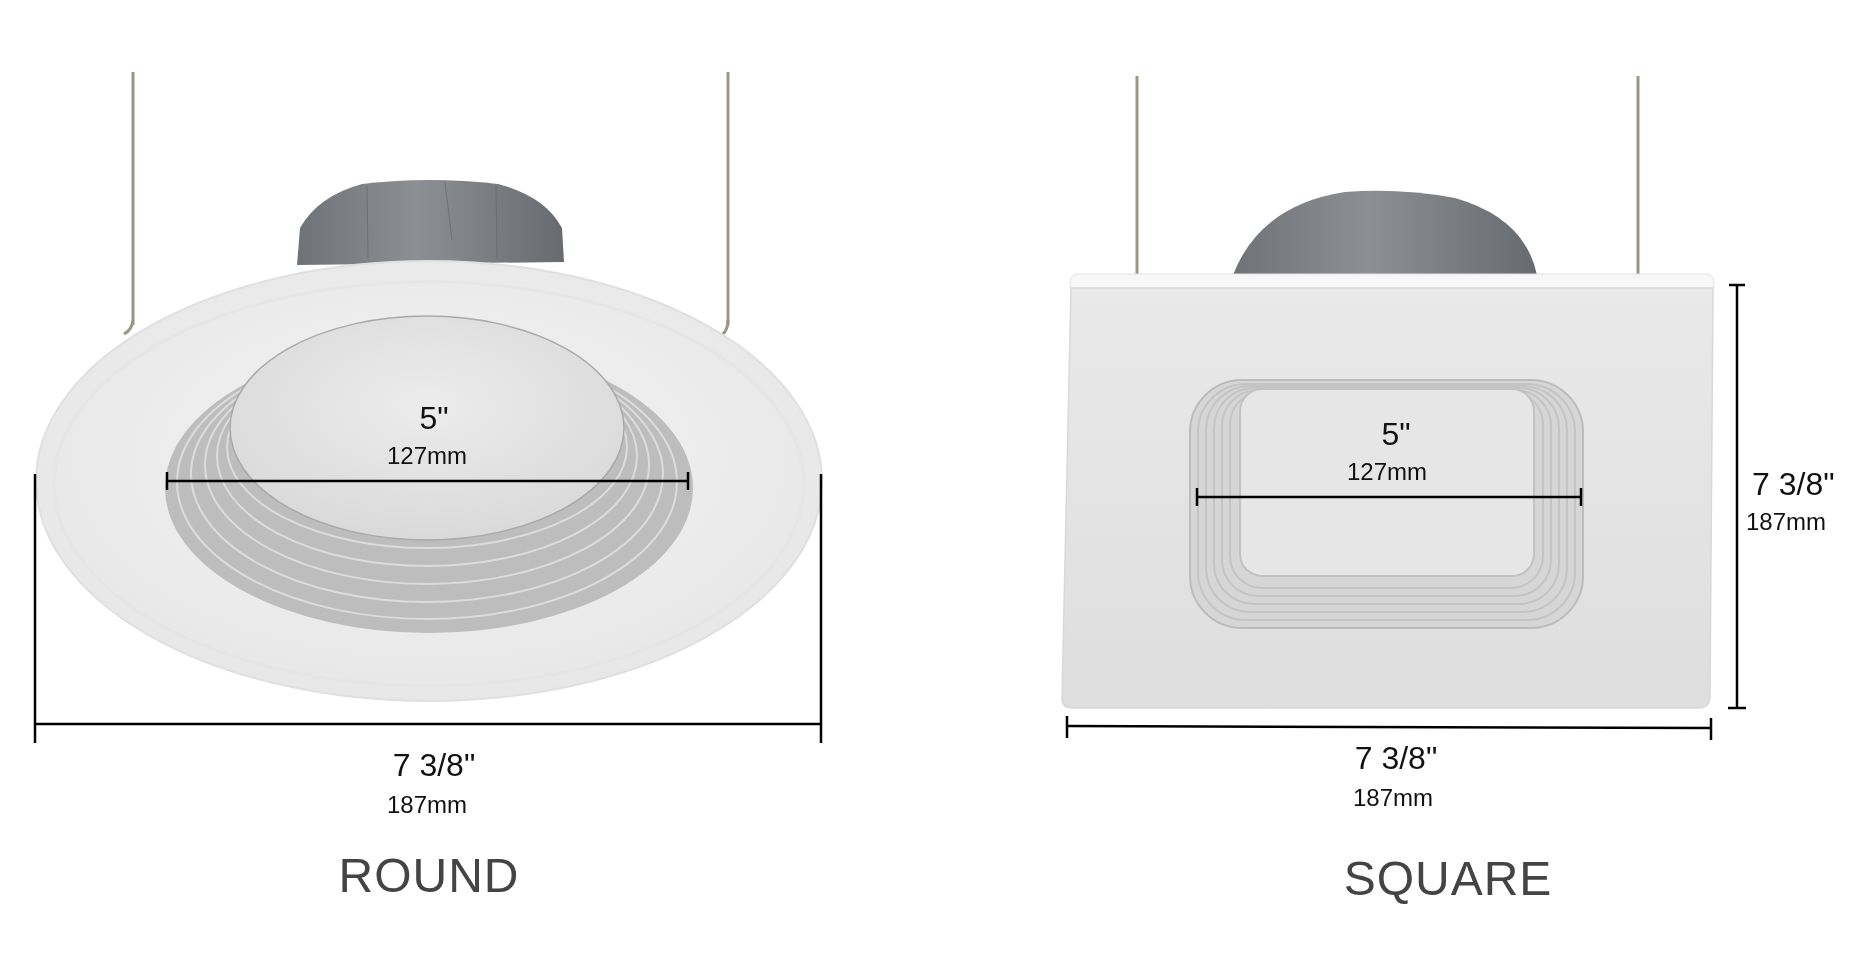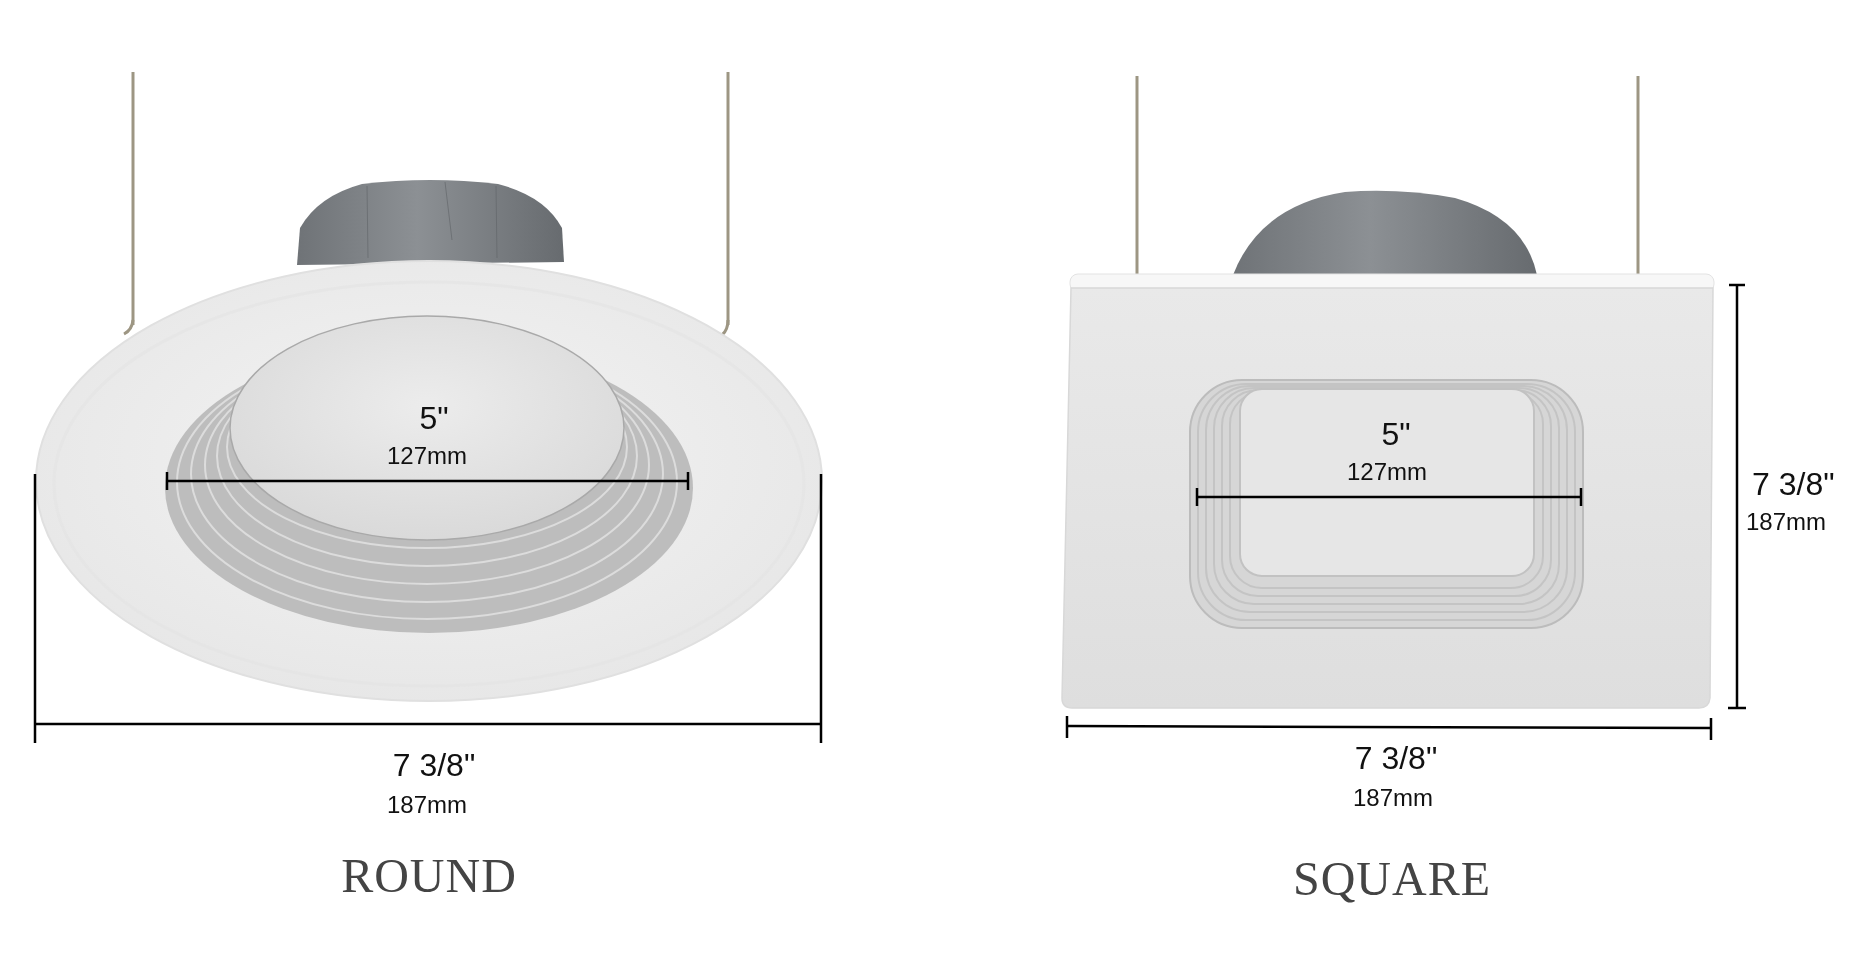--- a/index.html
+++ b/index.html
@@ -3,21 +3,21 @@
 <meta charset="utf-8">
 <style>
   html, body { margin: 0; padding: 0; background: #ffffff; }
   body { width: 1862px; height: 968px; position: relative; overflow: hidden;
          font-family: "Liberation Sans", "DejaVu Sans", sans-serif; color: #111; }
   svg.stage { position: absolute; left: 0; top: 0; }
   .lbl { position: absolute; transform: translateX(-50%); white-space: nowrap; line-height: 1; }
   .lbl.left { transform: none; }
   .inch { font-size: 32px; color: #111; }
   .mm { font-size: 24px; color: #111; }
-  .title { font-size: 48px; color: #444444; letter-spacing: 1px; font-family: Liberation Serif, serif; }
+  .title { font-size: 48px; color: #444444; letter-spacing: 1px; }
 </style>
 </head>
 <body>
 
 <svg class="stage" width="1862" height="968" viewBox="0 0 1862 968" xmlns="http://www.w3.org/2000/svg">
   <defs>
     <linearGradient id="housingG" x1="0" x2="1" y1="0" y2="0">
       <stop offset="0" stop-color="#6f7377"></stop>
       <stop offset="0.45" stop-color="#8c9094"></stop>
       <stop offset="1" stop-color="#676b6f"></stop>
@@ -125,13 +125,13 @@
 <div class="lbl inch" style="left:434px; top:749px;">7 3/8"</div>
 <div class="lbl mm" style="left:427px; top:793px;">187mm</div>
 <div class="lbl title" style="left:429px; top:852px;">ROUND</div>
 
 <div class="lbl inch" style="left:1396px; top:418px;">5"</div>
 <div class="lbl mm" style="left:1387px; top:460px;">127mm</div>
 <div class="lbl inch" style="left:1396px; top:742px;">7 3/8"</div>
 <div class="lbl mm" style="left:1393px; top:786px;">187mm</div>
 <div class="lbl left inch" style="left:1752px; top:468px;">7 3/8"</div>
 <div class="lbl left mm" style="left:1746px; top:510px;">187mm</div>
-<div class="lbl title" style="left:1392px; top:855px;">SQUARE</div>
+<div class="lbl title" style="left:1448px; top:855px;">SQUARE</div>
 
 </body></html>

